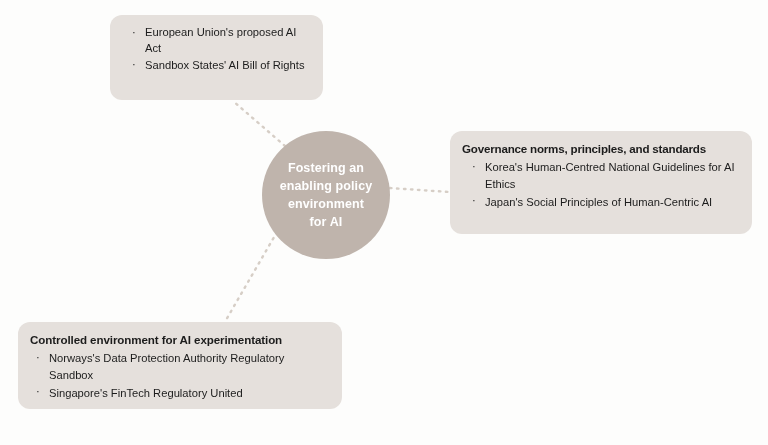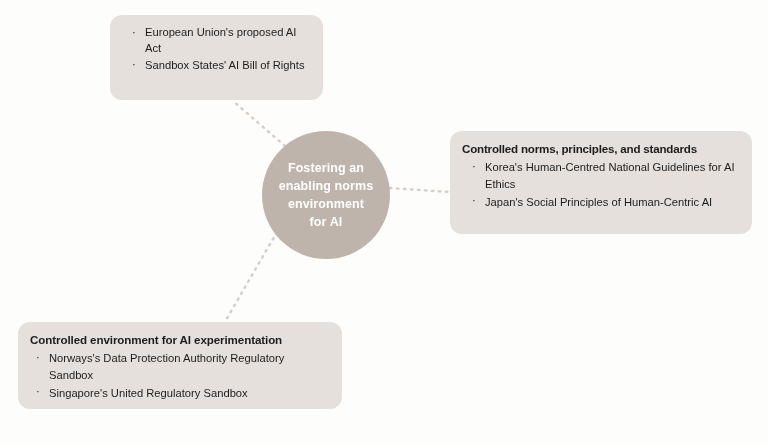--- a/index.html
+++ b/index.html
@@ -107,40 +107,40 @@
 <div id="diagram">
 
   <svg id="connectors" viewBox="0 0 768 445" width="768" height="445">
     <line x1="285" y1="146" x2="233" y2="101" stroke="#d6cec6" stroke-width="2.4" stroke-linecap="round" stroke-dasharray="1.5 5.5"></line>
     <line x1="390" y1="188" x2="449" y2="192" stroke="#d6cec6" stroke-width="2.4" stroke-linecap="round" stroke-dasharray="1.5 5.5"></line>
     <line x1="277" y1="232" x2="226" y2="320" stroke="#d6cec6" stroke-width="2.4" stroke-linecap="round" stroke-dasharray="1.5 5.5"></line>
   </svg>
 
   <div class="hub">
     <div class="hub-label">Fostering an
-enabling norms
+enabling policy
 environment
 for AI</div>
   </div>
 
   <div class="card" id="card-frameworks">
     <ul class="card-list">
       <li>
         <span class="bullet">·</span>
         <span>European Union's proposed AI Act</span>
       </li>
       <li>
         <span class="bullet">·</span>
         <span>Sandbox States' AI Bill of Rights</span>
       </li>
     </ul>
   </div>
 
   <div class="card" id="card-governance">
-    <div class="card-title">Controlled norms, principles, and standards</div>
+    <div class="card-title">Governance norms, principles, and standards</div>
     <ul class="card-list">
       <li>
         <span class="bullet">·</span>
         <span>Korea's Human-Centred National Guidelines for AI Ethics</span>
       </li>
       <li>
         <span class="bullet">·</span>
         <span>Japan's Social Principles of Human-Centric AI</span>
       </li>
     </ul>
@@ -148,18 +148,18 @@
 
   <div class="card" id="card-sandboxes">
     <div class="card-title">Controlled environment for AI experimentation</div>
     <ul class="card-list">
       <li>
         <span class="bullet">·</span>
         <span>Norways's Data Protection Authority Regulatory Sandbox</span>
       </li>
       <li>
         <span class="bullet">·</span>
-        <span>Singapore's United Regulatory Sandbox</span>
+        <span>Singapore's FinTech Regulatory United</span>
       </li>
     </ul>
   </div>
 
 </div>
 
 </body></html>

